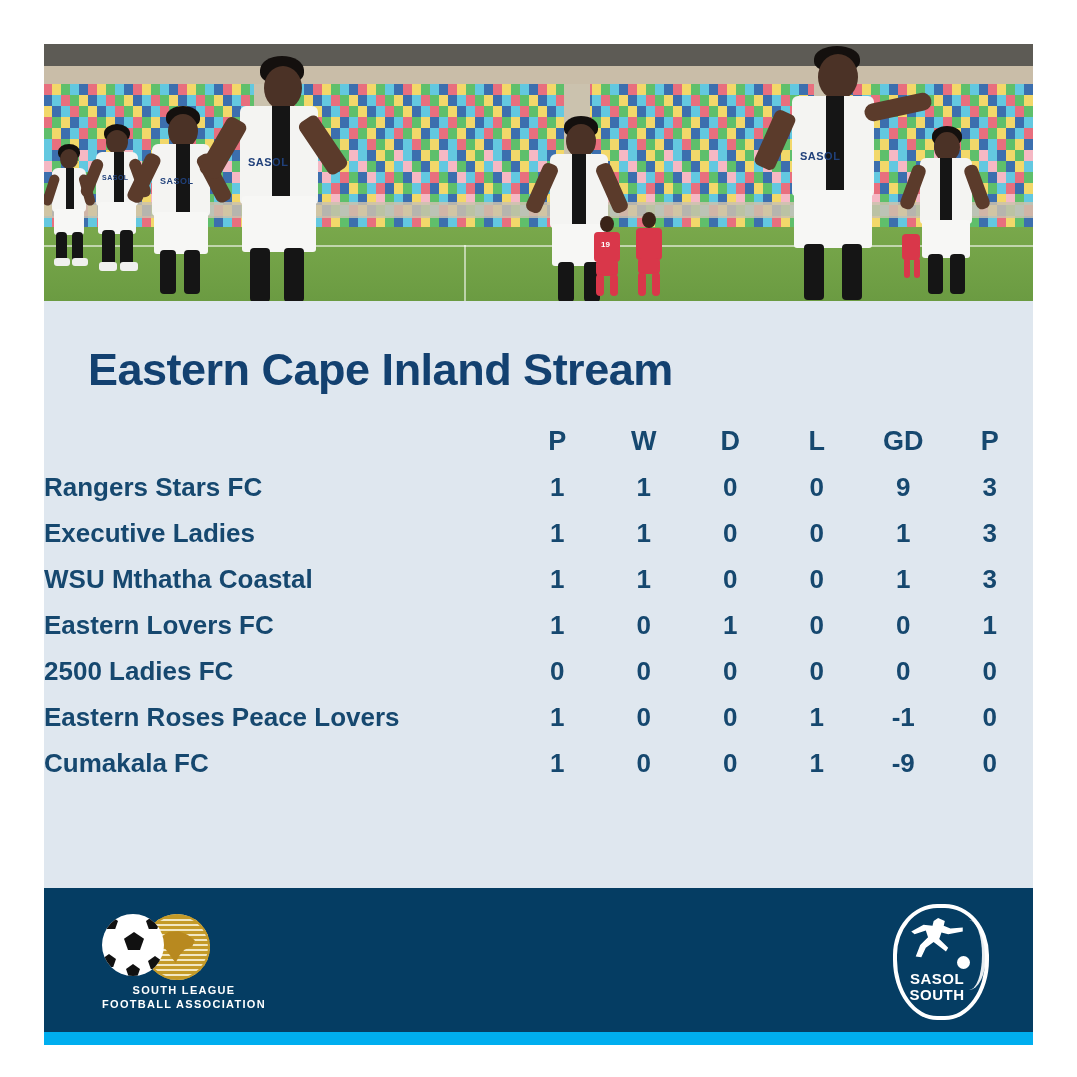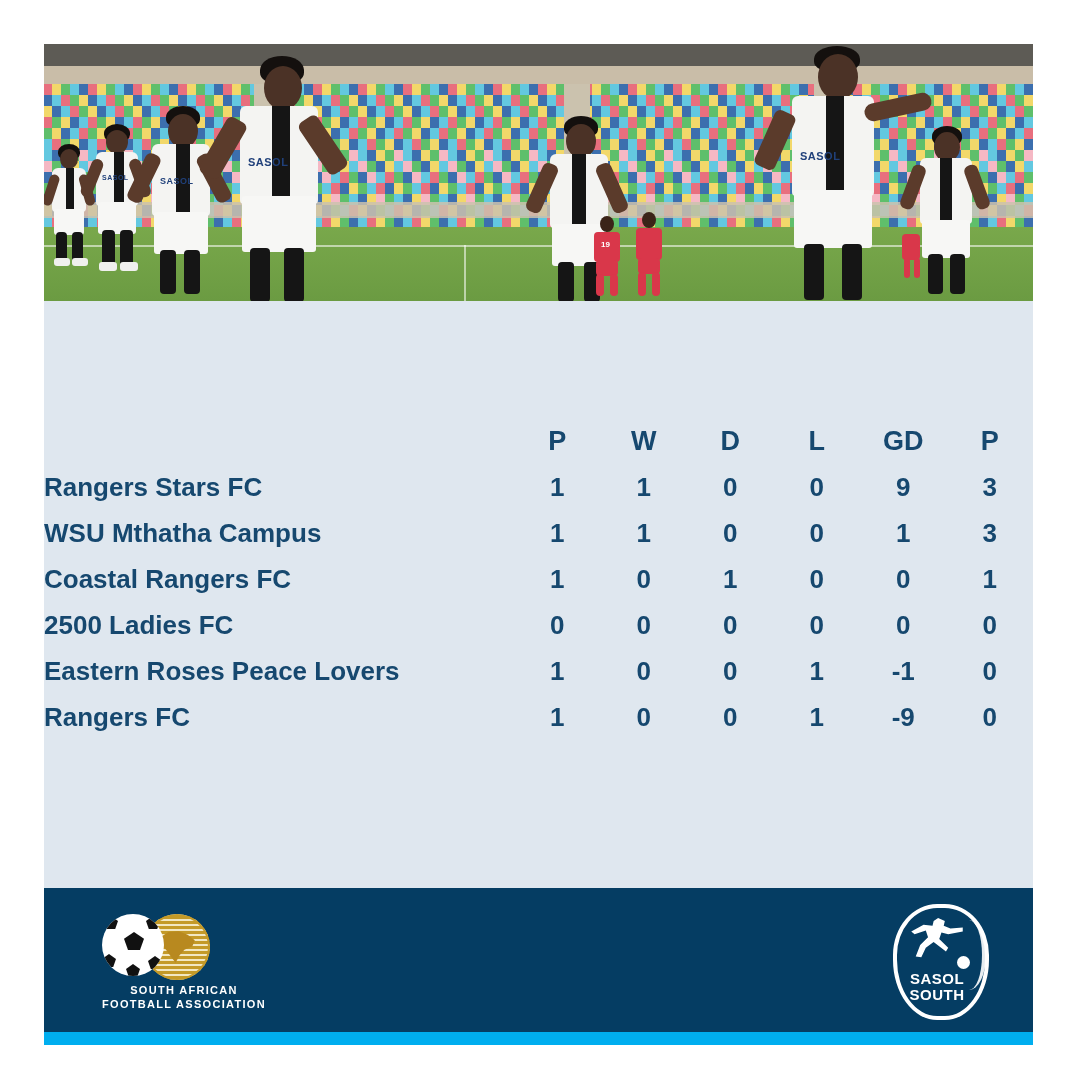--- a/index.html
+++ b/index.html
@@ -255,20 +255,21 @@
         <div class="limb" style="left:594px;top:228px;width:8px;height:24px;background:#d9374a;"></div>
         <div class="limb" style="left:608px;top:228px;width:8px;height:24px;background:#d9374a;"></div>
       </div>
       <div class="player">
         <div class="redkit" style="left:858px;top:190px;width:18px;height:26px;"></div>
         <div class="limb" style="left:860px;top:214px;width:6px;height:20px;background:#d9374a;"></div>
         <div class="limb" style="left:870px;top:214px;width:6px;height:20px;background:#d9374a;"></div>
       </div>
     </div>
 
+    <div class="title">Eastern Cape Inland Stream</div>
 
     <div class="tablewrap">
       <table class="standings">
         <colgroup>
           <col class="col-team">
             <col>
             <col>
             <col>
             <col>
             <col>
@@ -289,30 +290,39 @@
           <tr>
             <td class="team">Rangers Stars FC</td>
             <td class="num">1</td>
             <td class="num">1</td>
             <td class="num">0</td>
             <td class="num">0</td>
             <td class="num">9</td>
             <td class="num">3</td>
           </tr>
           <tr>
-            <td class="team">WSU Mthatha Campus</td>
+            <td class="team">Executive Ladies</td>
             <td class="num">1</td>
             <td class="num">1</td>
             <td class="num">0</td>
             <td class="num">0</td>
             <td class="num">1</td>
             <td class="num">3</td>
           </tr>
           <tr>
-            <td class="team">Coastal Rangers FC</td>
+            <td class="team">WSU Mthatha Coastal</td>
+            <td class="num">1</td>
+            <td class="num">1</td>
+            <td class="num">0</td>
+            <td class="num">0</td>
+            <td class="num">1</td>
+            <td class="num">3</td>
+          </tr>
+          <tr>
+            <td class="team">Eastern Lovers FC</td>
             <td class="num">1</td>
             <td class="num">0</td>
             <td class="num">1</td>
             <td class="num">0</td>
             <td class="num">0</td>
             <td class="num">1</td>
           </tr>
           <tr>
             <td class="team">2500 Ladies FC</td>
             <td class="num">0</td>
@@ -325,21 +335,21 @@
           <tr>
             <td class="team">Eastern Roses Peace Lovers</td>
             <td class="num">1</td>
             <td class="num">0</td>
             <td class="num">0</td>
             <td class="num">1</td>
             <td class="num">-1</td>
             <td class="num">0</td>
           </tr>
           <tr>
-            <td class="team">Rangers FC</td>
+            <td class="team">Cumakala FC</td>
             <td class="num">1</td>
             <td class="num">0</td>
             <td class="num">0</td>
             <td class="num">1</td>
             <td class="num">-9</td>
             <td class="num">0</td>
           </tr>
         </tbody>
       </table>
     </div>
@@ -350,21 +360,21 @@
           <div class="africa"></div>
         </div>
         <div class="ball">
           <span class="pent" style="left:22px;top:18px;width:20px;height:18px;clip-path:polygon(50% 0,100% 38%,80% 100%,20% 100%,0 38%);"></span>
           <span class="pent" style="left:2px;top:2px;width:14px;height:13px;clip-path:polygon(50% 0,100% 38%,80% 100%,20% 100%,0 38%);"></span>
           <span class="pent" style="left:44px;top:2px;width:14px;height:13px;clip-path:polygon(50% 0,100% 38%,80% 100%,20% 100%,0 38%);"></span>
           <span class="pent" style="left:0px;top:40px;width:14px;height:13px;clip-path:polygon(50% 0,100% 38%,80% 100%,20% 100%,0 38%);"></span>
           <span class="pent" style="left:46px;top:42px;width:14px;height:13px;clip-path:polygon(50% 0,100% 38%,80% 100%,20% 100%,0 38%);"></span>
           <span class="pent" style="left:24px;top:50px;width:14px;height:13px;clip-path:polygon(50% 0,100% 38%,80% 100%,20% 100%,0 38%);"></span>
         </div>
-        <div class="safa-t1">SOUTH AFRICAN</div>
+        <div class="safa-t1">SOUTH LEAGUE</div>
         <div class="safa-t2">FOOTBALL ASSOCIATION</div>
       </div>
 
       <div class="sasolbadge">
         <div class="badge-oval"></div>
         <div class="badge-arc"></div>
         <div class="kicker"></div>
         <div class="badge-ball"></div>
         <div class="badge-t1">SASOL</div>
         <div class="badge-t2">SOUTH</div>

